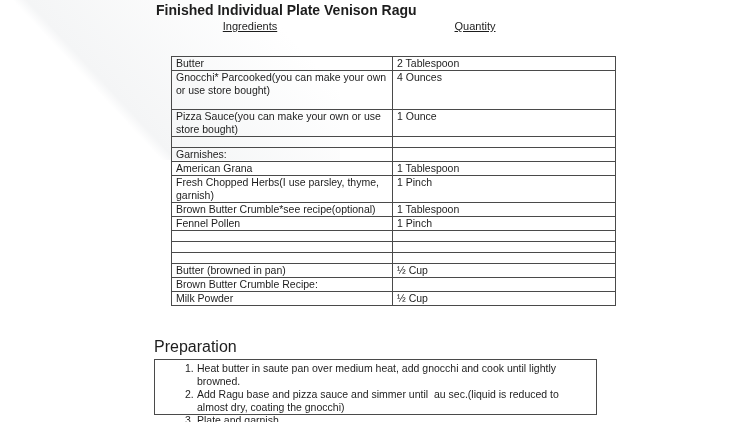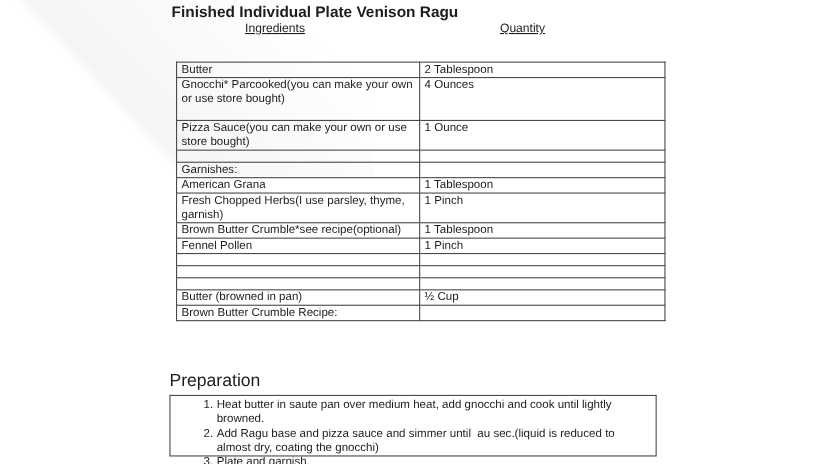--- a/index.html
+++ b/index.html
@@ -19,21 +19,21 @@
     font-size:14px;line-height:13px;font-weight:bold;
   }
   .col-header{
     position:absolute;top:20px;
     font-size:11px;line-height:13px;
     text-decoration:underline;text-align:center;
   }
   .col-header.ing{left:155px;width:190px;}
   .col-header.qty{left:380px;width:190px;}
   table.ingredients{
-    position:absolute;left:160px;top:56px;
+    position:absolute;left:171px;top:56px;
     width:442px;border-collapse:collapse;table-layout:fixed;
   }
   table.ingredients td{
     border:1px solid #4a4a4a;
     vertical-align:top;
     padding:0 4px;
     font-size:10.5px;line-height:13px;
     overflow:hidden;
   }
   td.c-ing{width:212px;}
@@ -119,20 +119,24 @@
         <td class="c-qty"></td>
       </tr>
       <tr class="r-s">
         <td class="c-ing">Butter (browned in pan)</td>
         <td class="c-qty">½ Cup</td>
       </tr>
       <tr class="r-s">
         <td class="c-ing">Brown Butter Crumble Recipe:</td>
         <td class="c-qty"></td>
       </tr>
+      <tr class="r-s">
+        <td class="c-ing">Milk Powder</td>
+        <td class="c-qty">½ Cup</td>
+      </tr>
     </tbody>
   </table>
 
   <div class="prep-heading">Preparation</div>
 
   <div class="prep-box">
     <ol>
       <li><span class="num">1.</span><span>Heat butter in saute pan over medium heat, add gnocchi and cook until lightly browned.</span></li>
       <li><span class="num">2.</span><span>Add Ragu base and pizza sauce and simmer until  au sec.(liquid is reduced to almost dry, coating the gnocchi)</span></li>
       <li><span class="num">3.</span><span>Plate and garnish.</span></li>

